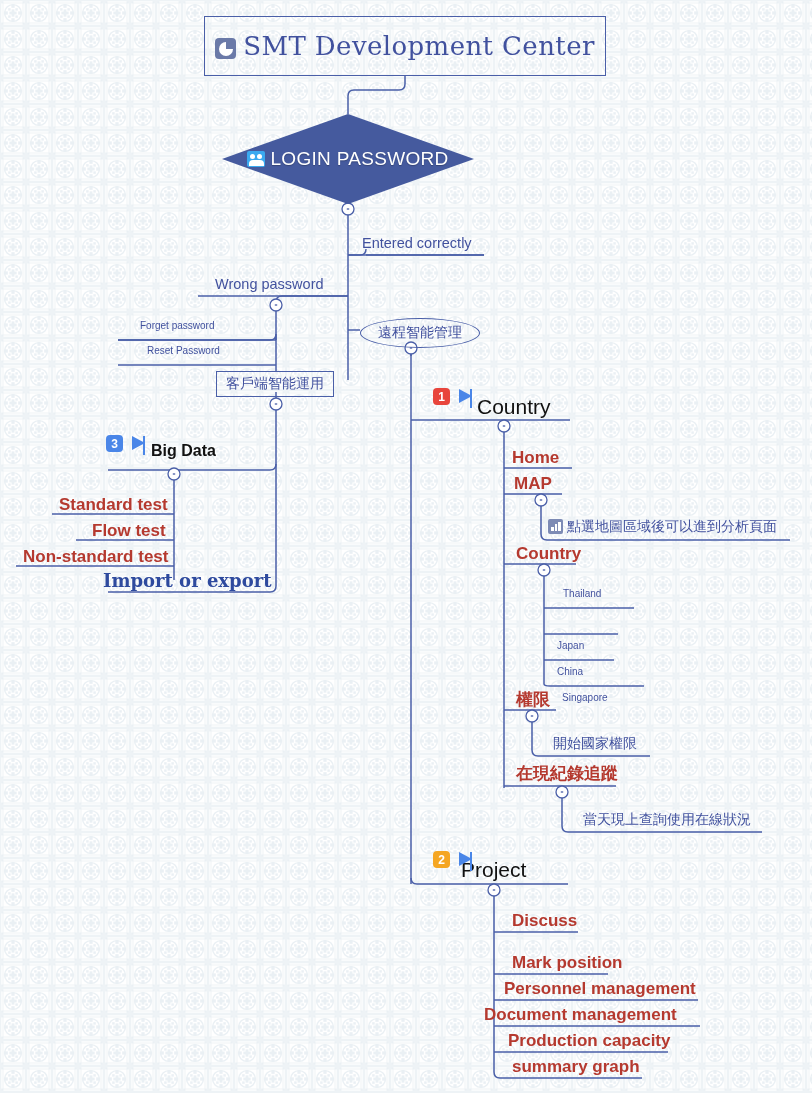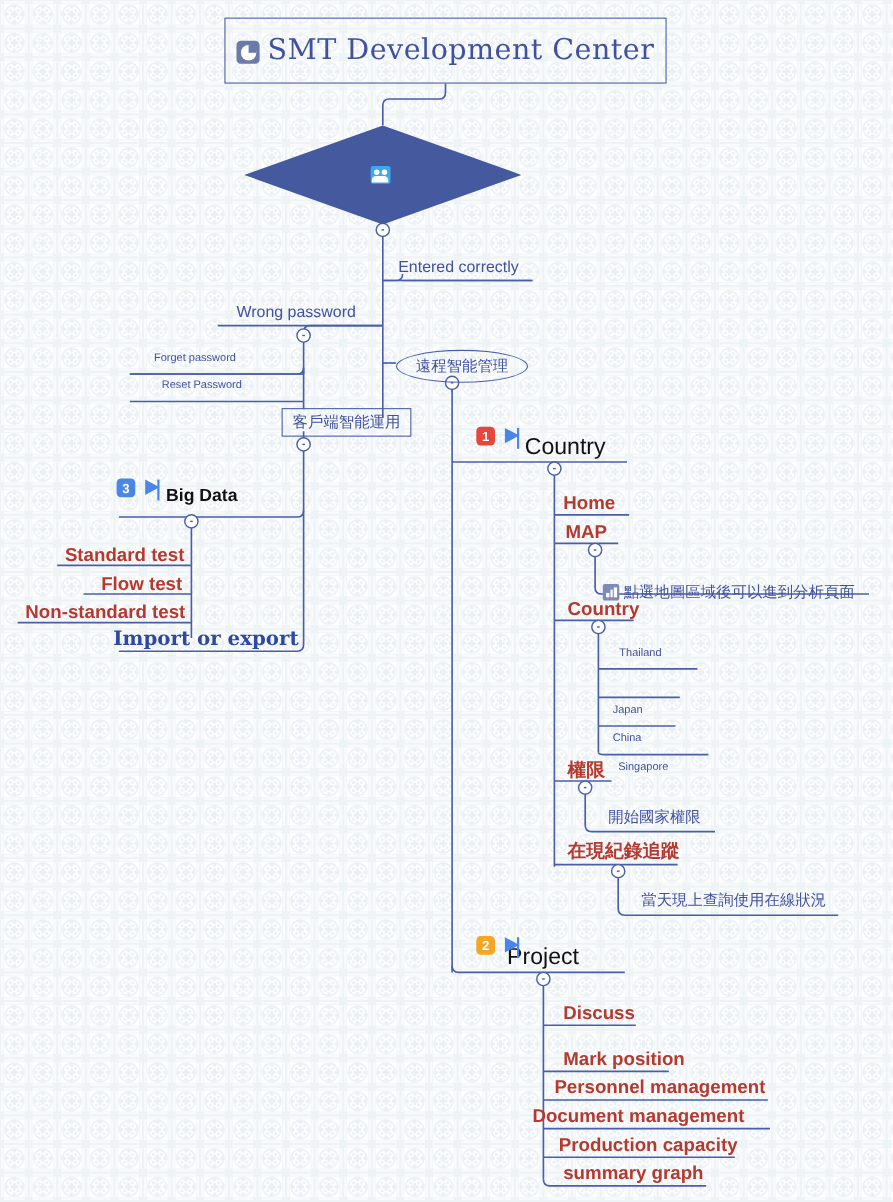--- a/index.html
+++ b/index.html
@@ -247,43 +247,44 @@
 <div class="node" id="root-box">
   <span class="root-label">
     <span class="pie-icon"></span><span>SMT Development Center</span>
   </span>
 </div>
 
 <div class="node" id="diamond">
   <div class="dia-shape"></div>
   <div class="dia-label">
     <span class="users-icon"></span>
+      <span>LOGIN PASSWORD</span>
   </div>
 </div>
 
 <div class="lbl blue" style="left:362px;top:236px;">Entered correctly</div>
 
 <div class="lbl blue" style="left:215px;top:277px;">Wrong password</div>
 
 <div class="lbl blue-sm" style="left:140px;top:321px;">Forget password</div>
 
 <div class="lbl blue-sm" style="left:147px;top:346px;">Reset Password</div>
 
-<div class="node boxed" style="left:216px;top:371px;margin-left:40px;">客戶端智能運用</div>
+<div class="node boxed" style="left:216px;top:371px;">客戶端智能運用</div>
 
 <div class="node ellipse" style="left:360px;top:318px;">遠程智能管理</div>
 
 <div class="badge b-red" style="left:433px;top:388px;">1</div>
 <div class="flag" style="left:459px;top:389px;"></div>
 <div class="lbl big" style="left:477px;top:396px;">Country</div>
 
 <div class="lbl red" style="left:512px;top:449px;">Home</div>
 <div class="lbl red" style="left:514px;top:475px;">MAP</div>
 
-<div class="lbl cjk" style="left:548px;top:519px;margin-top:12px;">
+<div class="lbl cjk" style="left:548px;top:519px;">
   <span class="bar-icon"><i></i><i></i><i></i></span><span>點選地圖區域後可以進到分析頁面</span>
 </div>
 
 <div class="lbl red" style="left:516px;top:545px;">Country</div>
 
 <div class="lbl blue-sm" style="left:563px;top:589px;">Thailand</div>
 <div class="lbl blue-sm" style="left:557px;top:641px;">Japan</div>
 <div class="lbl blue-sm" style="left:557px;top:615px;" style2=""></div>
 
 <div class="lbl blue-sm" style="left:557px;top:667px;">China</div>

